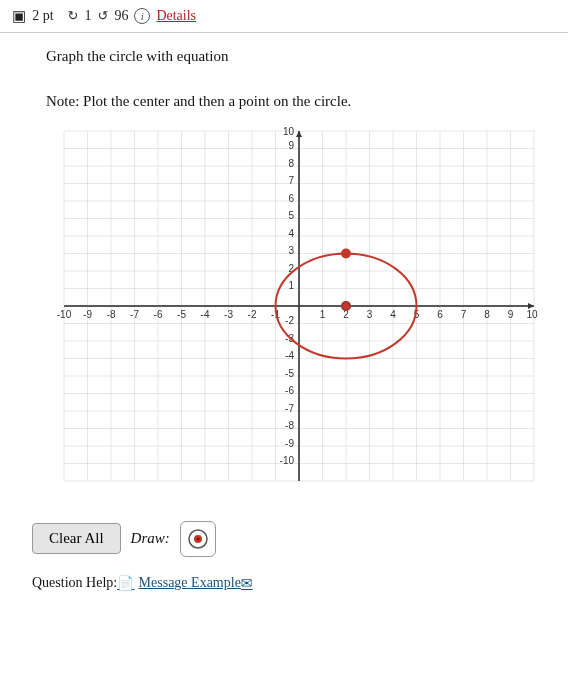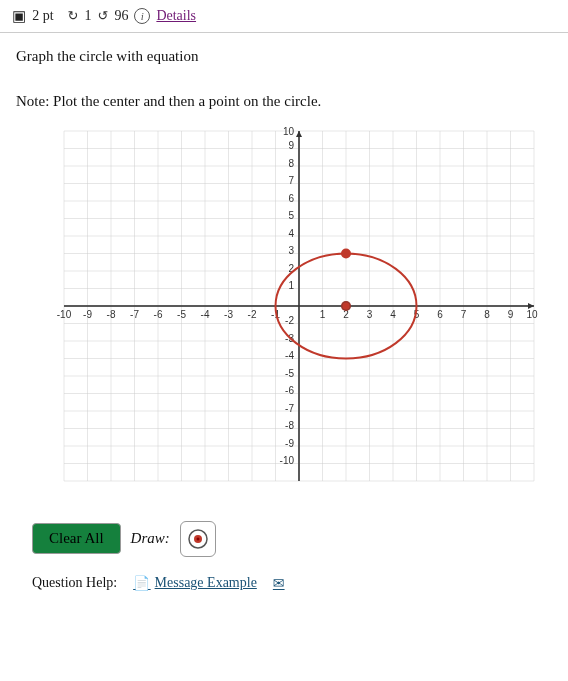--- a/index.html
+++ b/index.html
@@ -29,40 +29,41 @@
       width: 16px; height: 16px;
       border-radius: 50%;
       border: 1.5px solid #555;
       font-size: 11px;
       font-style: italic;
       font-family: serif;
       color: #555;
       cursor: pointer;
     }
     .header-bar .details-link {
-      color: #701a75;
+      color: #b91c1c;
       text-decoration: underline;
       cursor: pointer;
       font-size: 14px;
       text-align: right;
     }
     .undo-icon, .redo-icon {
       font-size: 13px;
       color: #333;
       cursor: pointer;
     }
     .sep { color: #999; margin: 0 1px; }
 
     .question-body {
       padding: 12px 16px 8px 16px;
     }
     .question-text {
       font-size: 15px;
       line-height: 1.5;
       margin-bottom: 8px;
+      margin-left: 30px;
     }
     .question-text .math {
       font-style: italic;
     }
 
     
     .graph-container {
       position: relative;
       width: 520px;
       height: 390px;
@@ -80,21 +81,21 @@
     .bottom-bar {
       display: flex;
       align-items: center;
       gap: 10px;
       padding: 10px 16px;
     }
     .clear-all-btn {
       padding: 6px 16px;
       border: 1.5px solid #999;
       border-radius: 4px;
-      background: #15803d;
+      background: #e5e5e5;
       font-size: 15px;
       cursor: pointer;
       font-family: inherit;
     }
     .draw-label {
       font-size: 15px;
       color: #111;
       font-style: italic;
     }
     .draw-dot-btn {
@@ -107,21 +108,20 @@
       background: #fff;
       cursor: pointer;
     }
 
     
     .question-help {
       padding: 8px 16px 12px 16px;
       font-size: 14px;
       display: flex;
       align-items: center;
-      gap: 16px;
     }
     .question-help .help-label { color: #111; }
     .help-link {
       display: flex;
       align-items: center;
       gap: 4px;
       color: #1a5276;
       text-decoration: underline;
       cursor: pointer;
       font-size: 14px;

